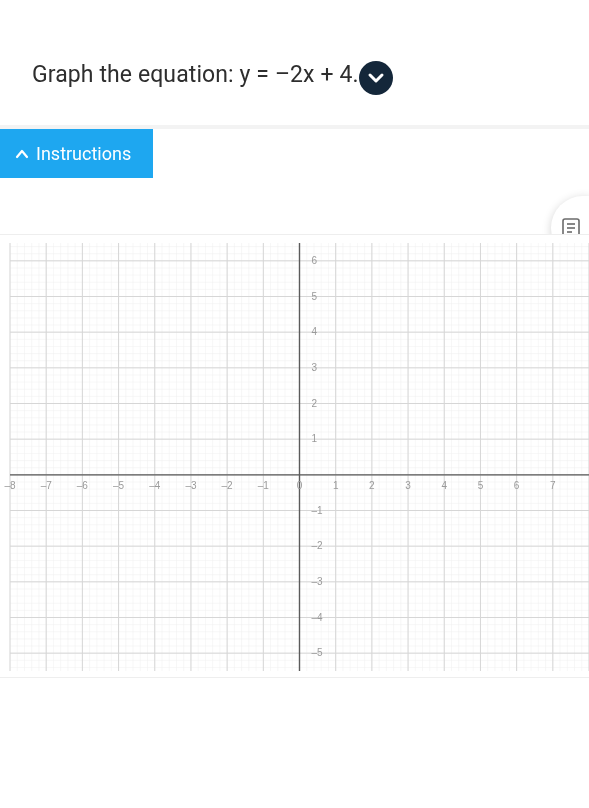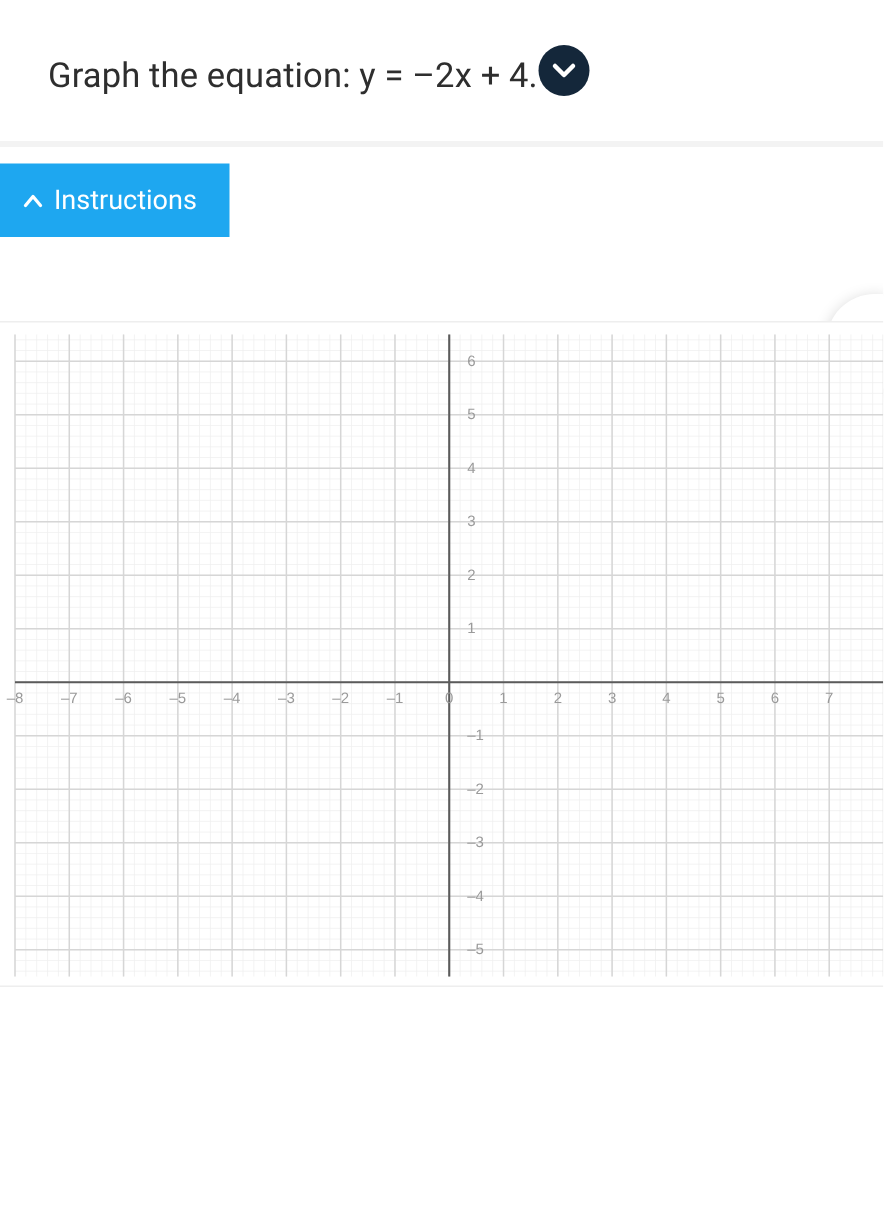--- a/index.html
+++ b/index.html
@@ -1,23 +1,24 @@
 <!DOCTYPE html>
 <html><head>
 <meta charset="utf-8">
 <style>
   * { box-sizing: border-box; margin: 0; padding: 0; }
   html, body { width: 589px; height: 808px; font-family: -apple-system, BlinkMacSystemFont, "Segoe UI", Roboto, Arial, sans-serif; background: #fff; }
   .root { position: relative; width: 589px; height: 808px; background: #fff; overflow: hidden; }
 
   .header {
     display: flex;
-    align-items: flex-end;
+    align-items: flex-start;
     padding: 30px 28px 30px 32px;
     background: #fff;
+    margin-top: 31px;
   }
   .prompt {
     font-size: 23px;
     color: #2e2e2e;
     letter-spacing: 0.1px;
   }
   .circle-btn {
     width: 34px; height: 34px;
     border-radius: 50%;
     background: #14273a;
@@ -36,21 +37,20 @@
 
   .blue-tab {
     display: inline-flex;
     align-items: center;
     gap: 6px;
     background: #1ea7f0;
     color: #fff;
     font-size: 18px;
     padding: 14px 22px 14px 14px;
     cursor: pointer;
-    margin-top: 11px;
   }
   .blue-tab .chev { display: block; }
 
   .content {
     position: relative;
     padding-top: 28px;
   }
 
   .side-handle {
     position: absolute;

